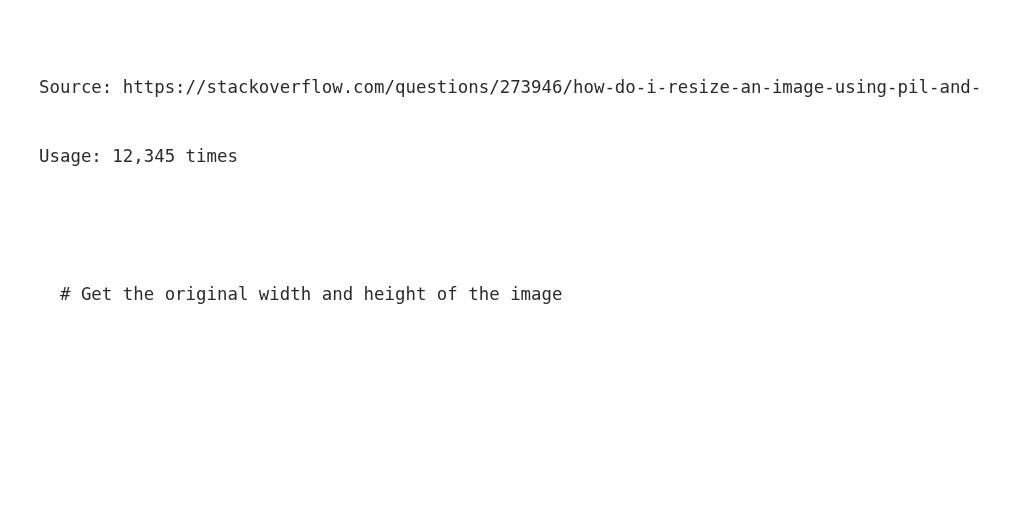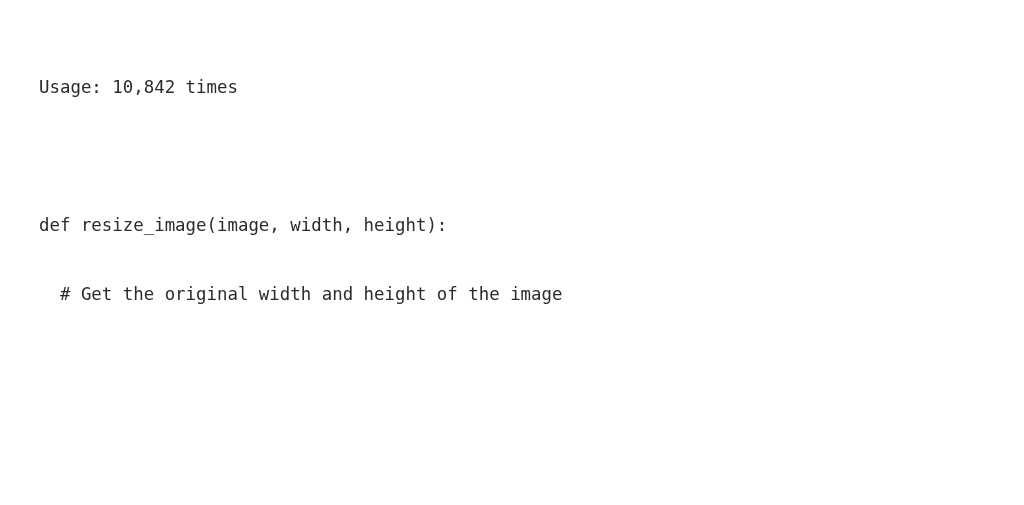--- a/index.html
+++ b/index.html
@@ -39,27 +39,27 @@
     white-space: pre;
     height: 23px;
   }
 </style>
 </head>
 <body>
 
 <div class="page">
 
   <div class="block">
-    <div class="line">Usage: 10,842 times</div>
+    <div class="line">Source: https://stackoverflow.com/questions/273946/how-do-i-resize-an-image-using-pil-and-</div>
+    <div class="line">Usage: 12,345 times</div>
   </div>
 
   <div class="blank-line"></div>
 
   <div class="block">
-    <div class="line">def resize_image(image, width, height):</div>
     <div class="line">  # Get the original width and height of the image</div>
     
     
     
     
     
     
     
     
     

